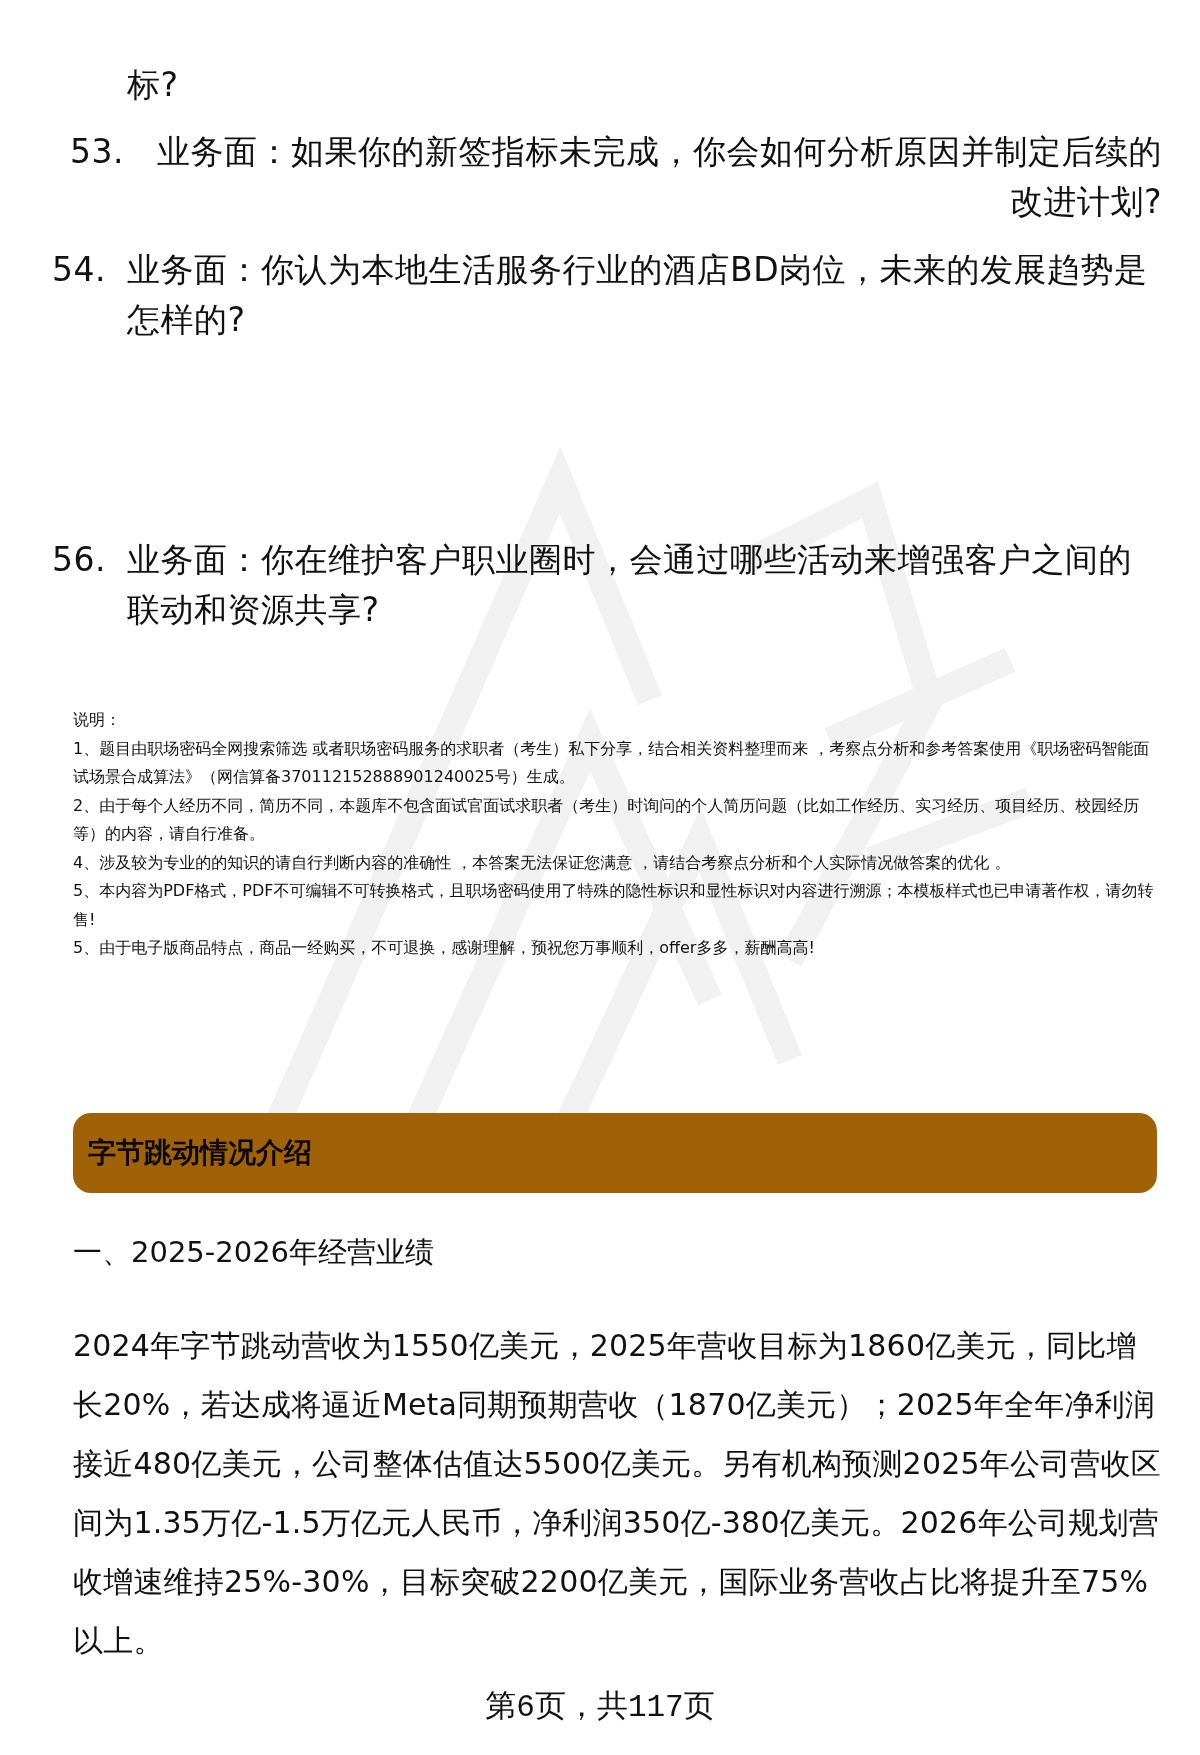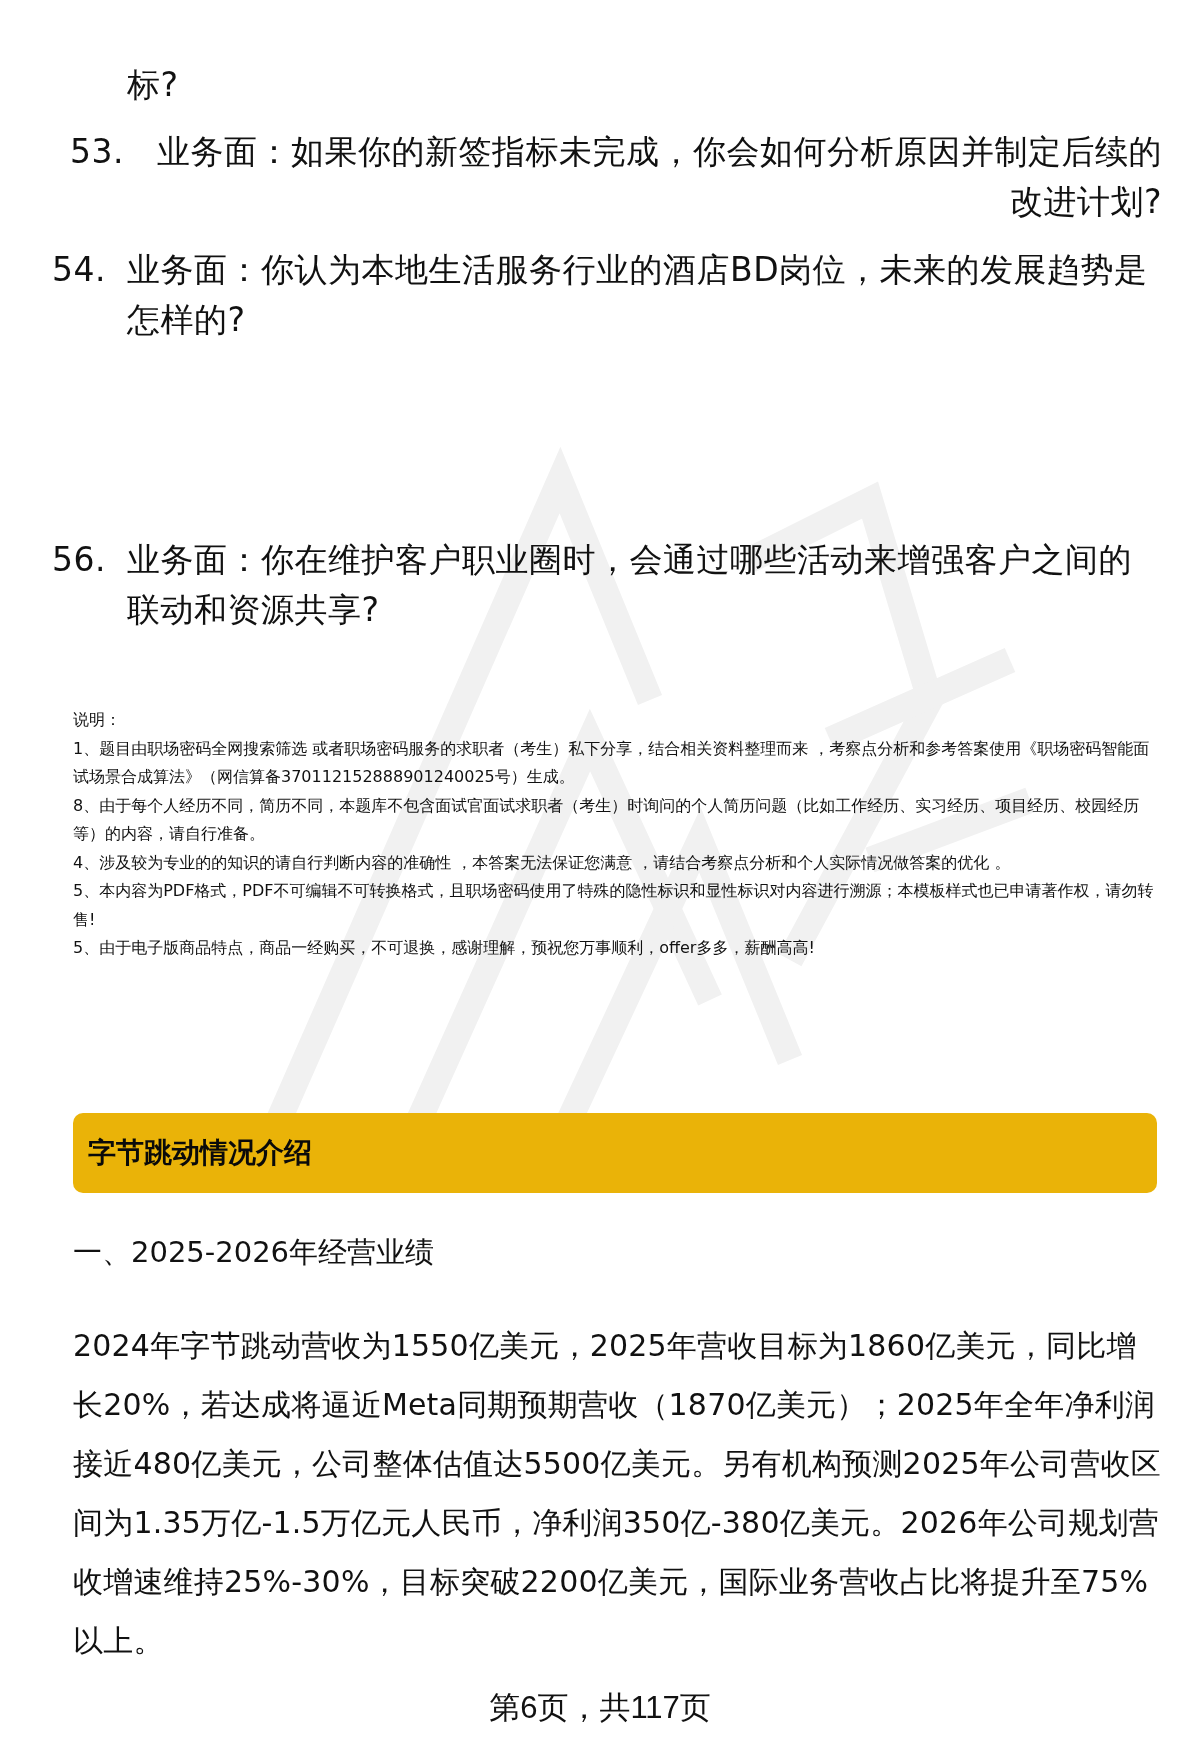--- a/index.html
+++ b/index.html
@@ -69,22 +69,22 @@
     }
     .notes p {
       margin: 0;
     }
     .banner {
       position: absolute;
       left: 73px;
       top: 1113px;
       width: 1084px;
       height: 80px;
-      background: #eab308;
-      border-radius: 10px;
+      background: #a16207;
+      border-radius: 18px;
     }
     .banner-title {
       position: absolute;
       left: 15px;
       top: 0;
       line-height: 80px;
       font-size: 28px;
       font-weight: bold;
       color: #0a0a0a;
     }
@@ -105,21 +105,21 @@
       letter-spacing: 0.2px;
     }
     .footer {
       position: absolute;
       left: 0;
       top: 1688px;
       width: 1200px;
       text-align: center;
       font-size: 31px;
       line-height: 40px;
-      font-family: Liberation Sans, sans-serif;
+      font-family: Liberation Mono, monospace;
     }
   </style>
 </head>
 <body>
 
 <svg class="watermark" viewBox="0 0 820 720" xmlns="http://www.w3.org/2000/svg">
   <g fill="none" stroke="#f1f1f1" stroke-width="26" stroke-linejoin="miter">
     <polyline points="40,700 330,40 420,260"></polyline>
     <polyline points="180,700 360,300 480,560"></polyline>
     <polyline points="330,700 470,400 560,620"></polyline>
@@ -145,21 +145,21 @@
 
 
   <div class="question" style="top:535px;">
     <span class="num">56.</span>
     <span class="text">业务面：你在维护客户职业圈时，会通过哪些活动来增强客户之间的联动和资源共享?</span>
   </div>
 
   <div class="notes">
     <p>说明：</p>
     <p>1、题目由职场密码全网搜索筛选 或者职场密码服务的求职者（考生）私下分享，结合相关资料整理而来 ，考察点分析和参考答案使用《职场密码智能面试场景合成算法》（网信算备370112152888901240025号）生成。</p>
-    <p>8、由于每个人经历不同，简历不同，本题库不包含面试官面试求职者（考生）时询问的个人简历问题（比如工作经历、实习经历、项目经历、校园经历等）的内容，请自行准备。</p>
+    <p>2、由于每个人经历不同，简历不同，本题库不包含面试官面试求职者（考生）时询问的个人简历问题（比如工作经历、实习经历、项目经历、校园经历等）的内容，请自行准备。</p>
     <p>4、涉及较为专业的的知识的请自行判断内容的准确性 ，本答案无法保证您满意 ，请结合考察点分析和个人实际情况做答案的优化 。</p>
     <p>5、本内容为PDF格式，PDF不可编辑不可转换格式，且职场密码使用了特殊的隐性标识和显性标识对内容进行溯源；本模板样式也已申请著作权，请勿转售!</p>
     <p>5、由于电子版商品特点，商品一经购买，不可退换，感谢理解，预祝您万事顺利，offer多多，薪酬高高!</p>
   </div>
 
   <div class="banner">
     <div class="banner-title">字节跳动情况介绍</div>
   </div>
 
   <div class="section-heading">一、2025-2026年经营业绩</div>

